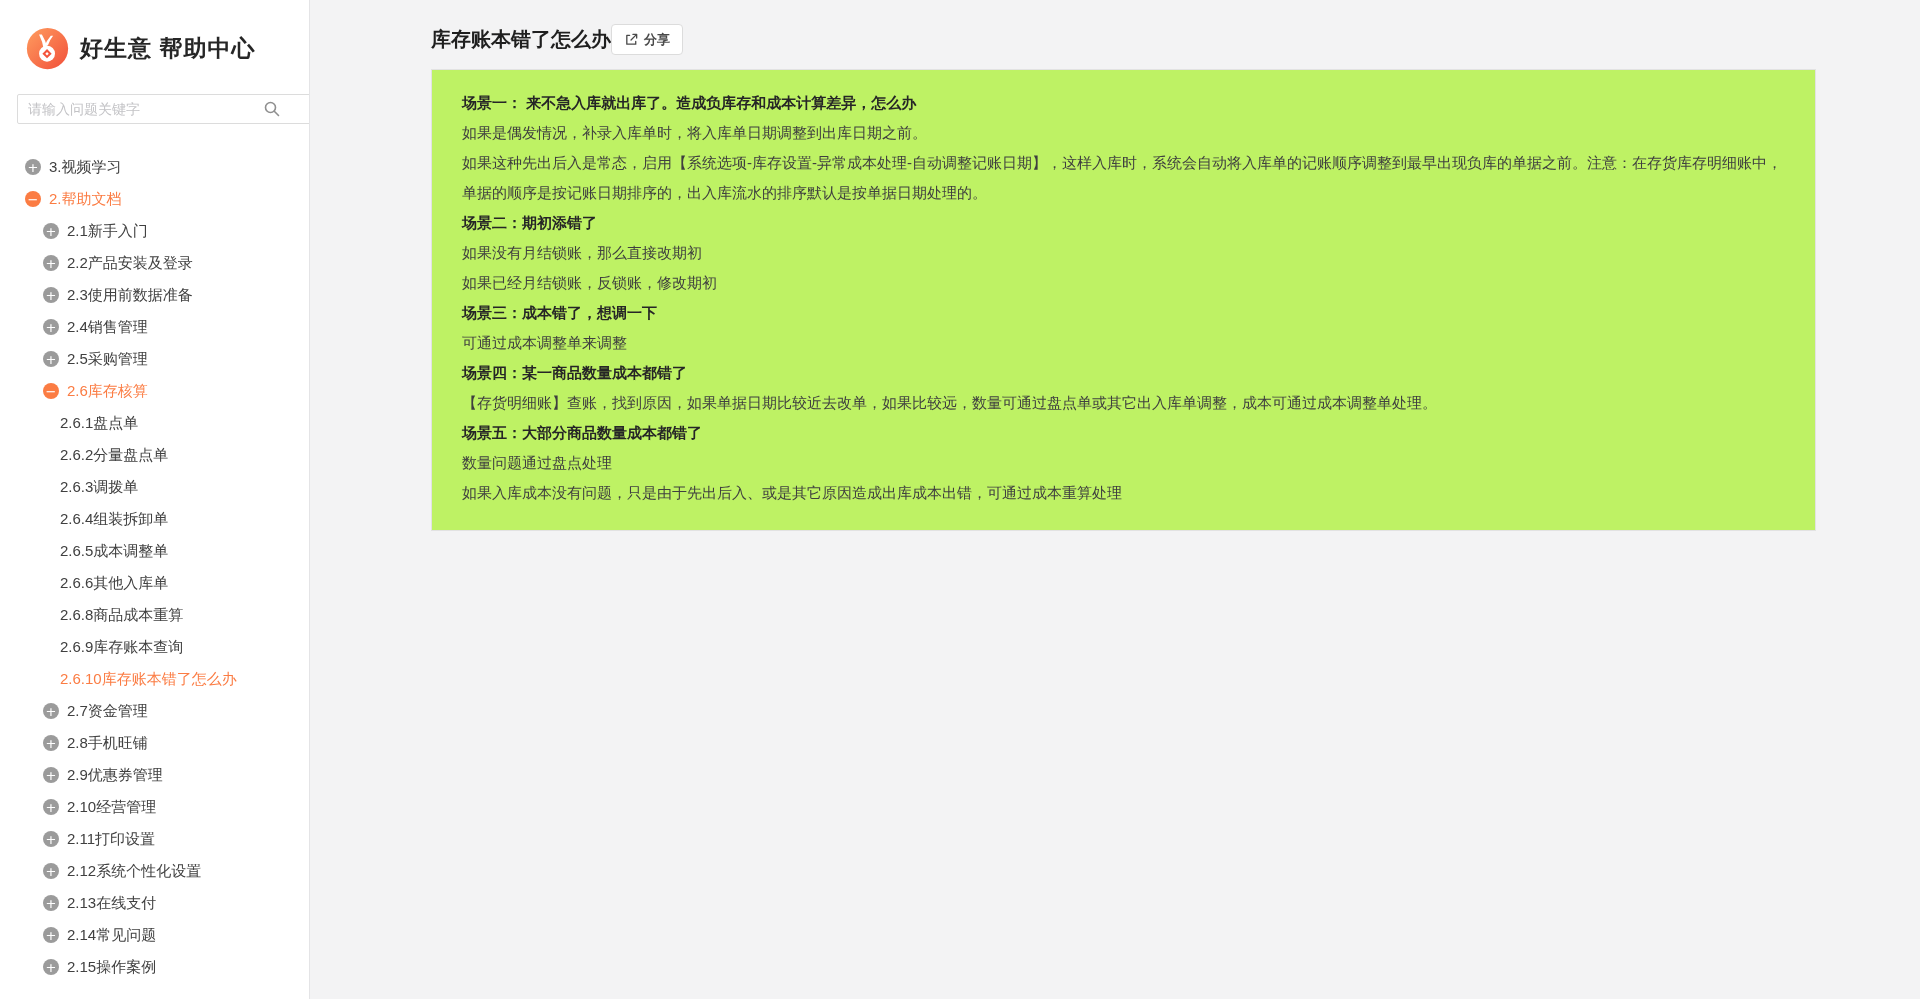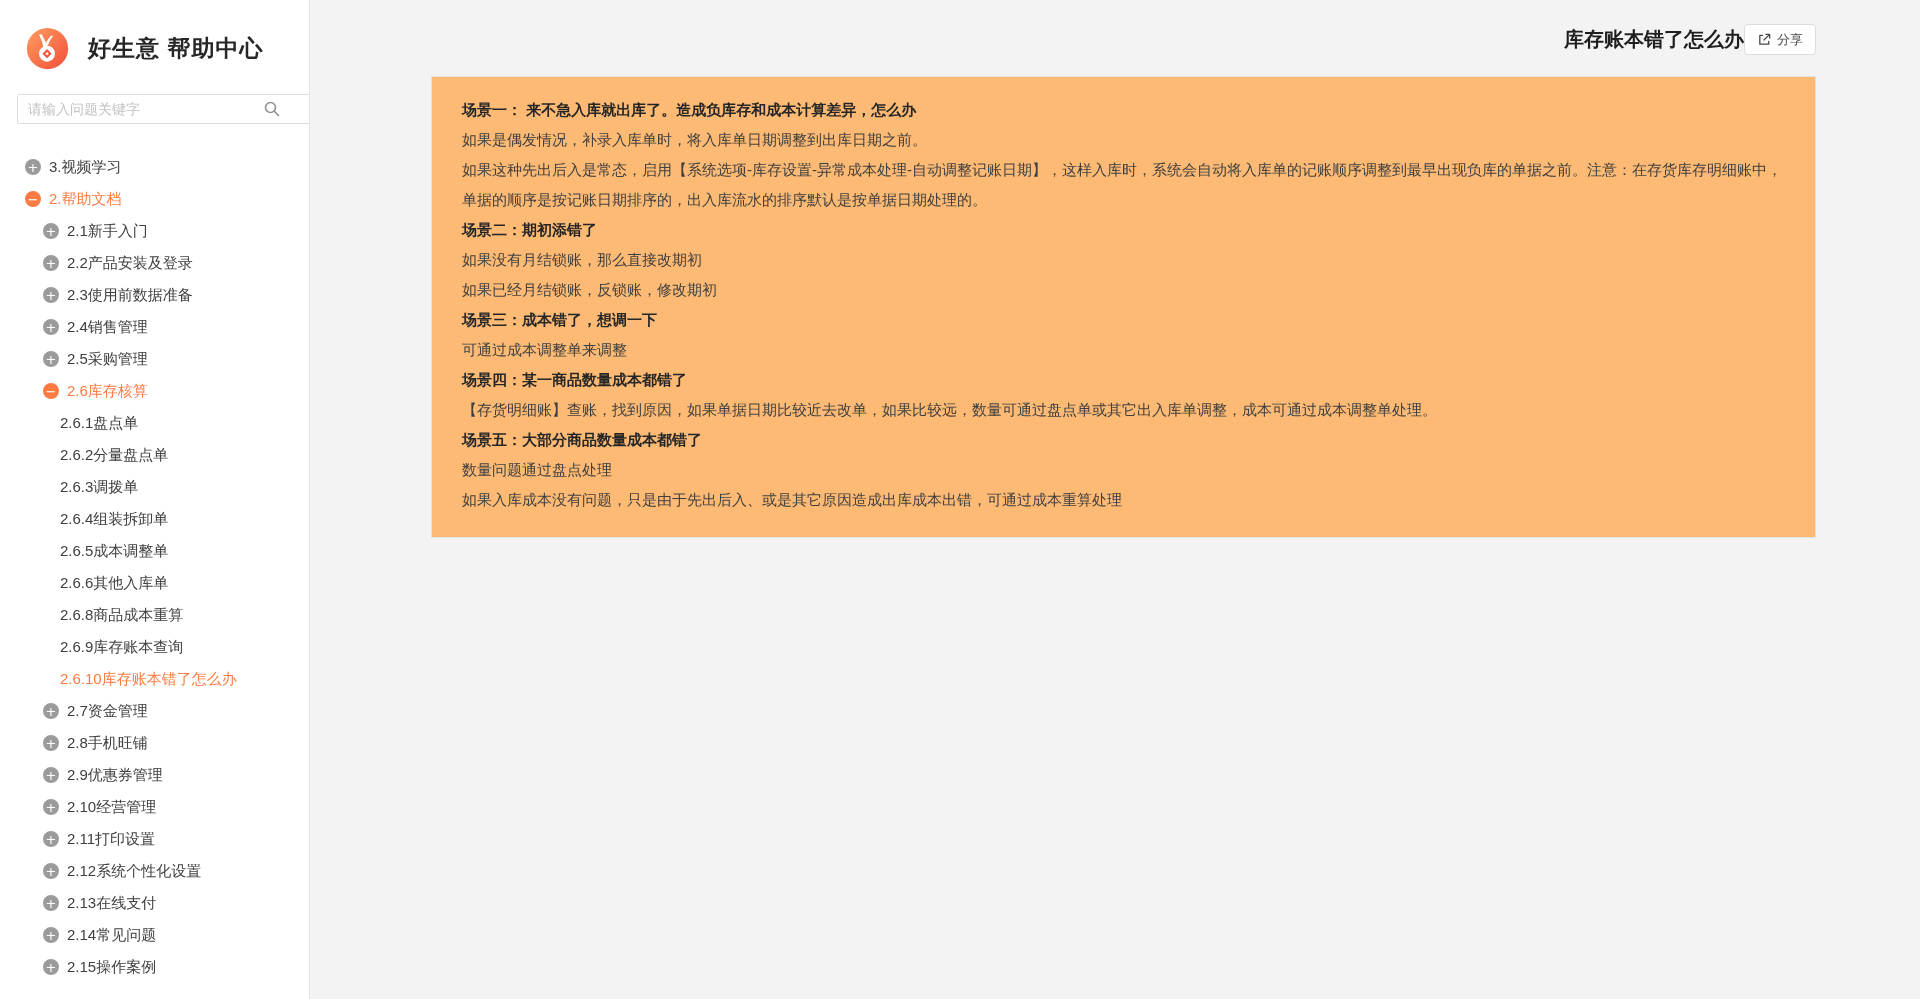--- a/index.html
+++ b/index.html
@@ -17,21 +17,21 @@
     background:#ffffff;
     border-right:1px solid #e4e4e6;
     overflow:hidden;
   }
   .logo-row {
     display:flex; align-items:center;
     margin:26px 0 0 25px;
   }
   .logo-row svg { width:45px; height:45px; display:block; }
   .brand {
-    margin-left:18px;
+    margin-left:10px;
     font-size:23px; font-weight:bold; color:#262626;
     letter-spacing:1px;
   }
   .search-box {
     position:relative;
     margin:23px 20px 0 17px;
   }
   .search-box input {
     width:308px; height:30px;
     border:1px solid #dcdcdc; border-radius:2px;
@@ -68,37 +68,37 @@
   .expander.minus { background:#fb7c43; }
 
   
   .main {
     flex:1; height:999px;
     background:#f3f3f4;
     padding:24px 104px 0 121px;
     overflow:hidden;
   }
   .main-header {
-    display:flex; justify-content:flex-end; align-items:center;
-    margin-bottom:21px;
+    display:flex; justify-content:flex-start; align-items:center;
+    margin-bottom:14px;
   }
   .page-title {
     font-size:20px; font-weight:bold; color:#1f1f1f;
   }
   .share-btn {
     display:flex; align-items:center;
     background:#ffffff;
     border:1px solid #dcdcdc; border-radius:4px;
     height:31px; padding:0 12px;
     font-size:13px; color:#4a4a4a;
-    cursor:pointer; font-family:inherit;
+    cursor:pointer; font-family:inherit;font-weight:bold;
   }
   .share-btn svg { width:15px; height:15px; margin-right:5px; }
   .content-card {
-    background:#fdba74;
+    background:#bef264;
     border:1px solid #e2e2e2;
     min-height:453px;
     padding:18px 30px 22px 30px;
   }
   .content-card p {
     font-size:15px; line-height:30px; margin:0;
     color:#3f3f3f;
   }
   .content-card p.heading {
     font-weight:bold; color:#262626;

